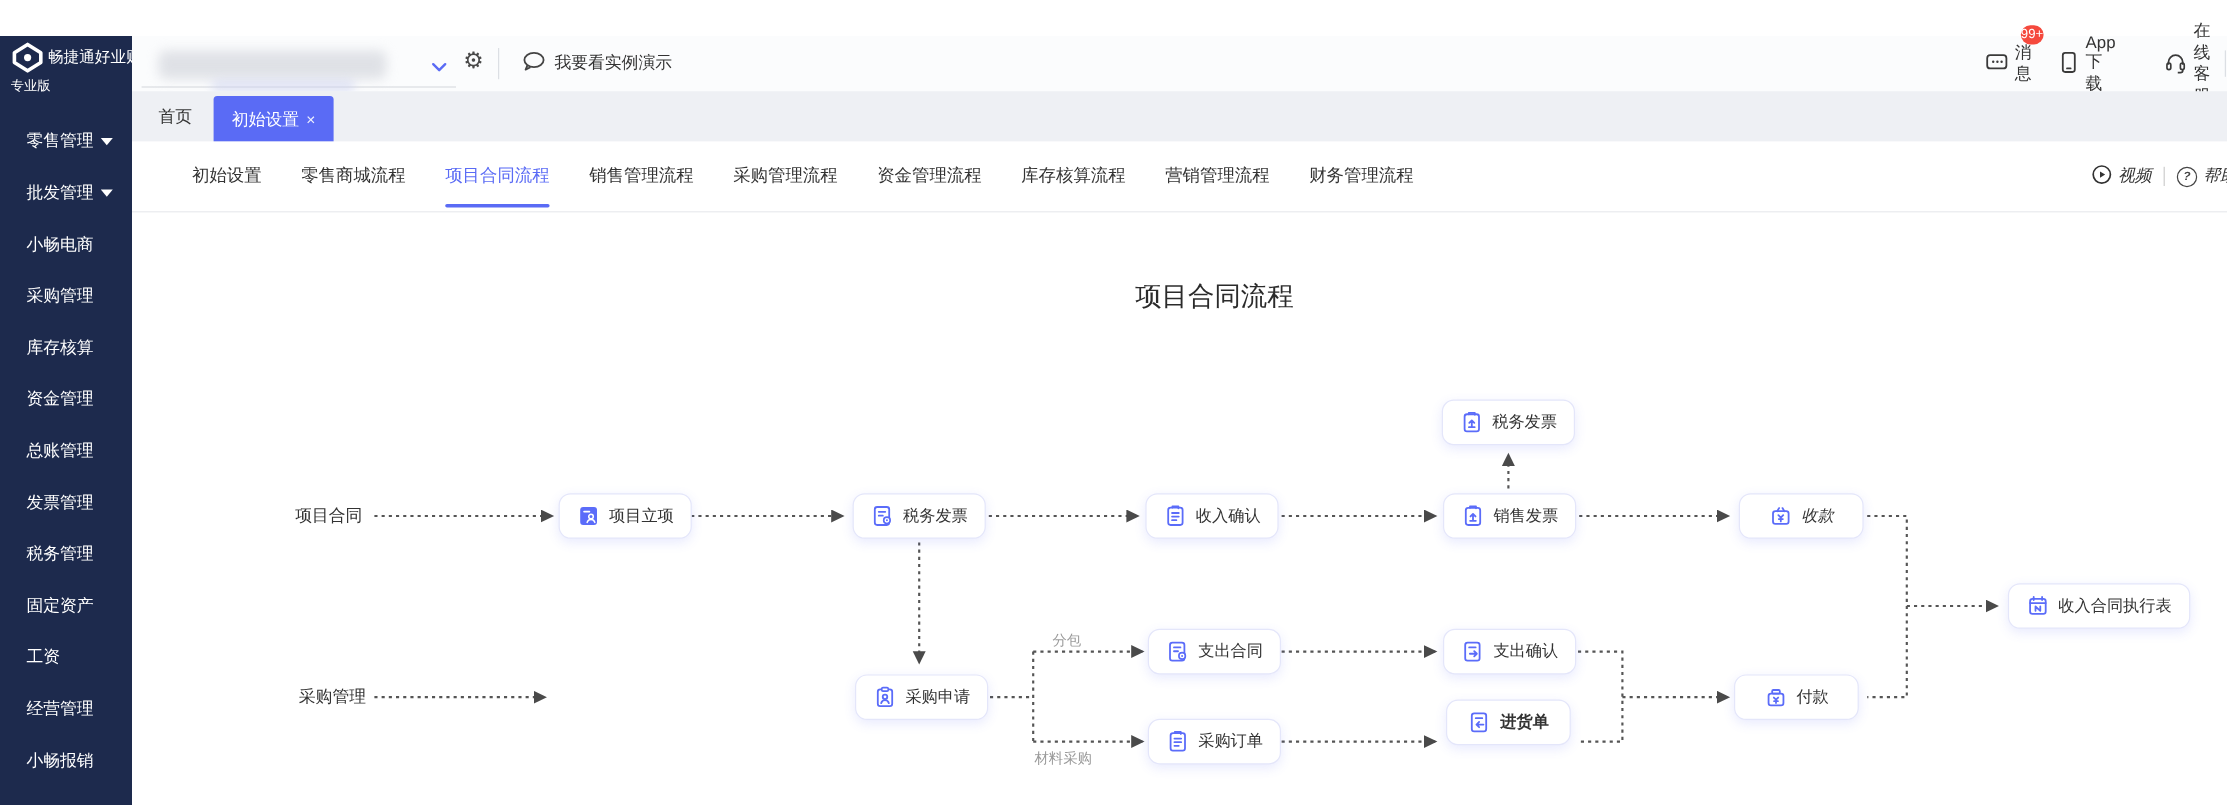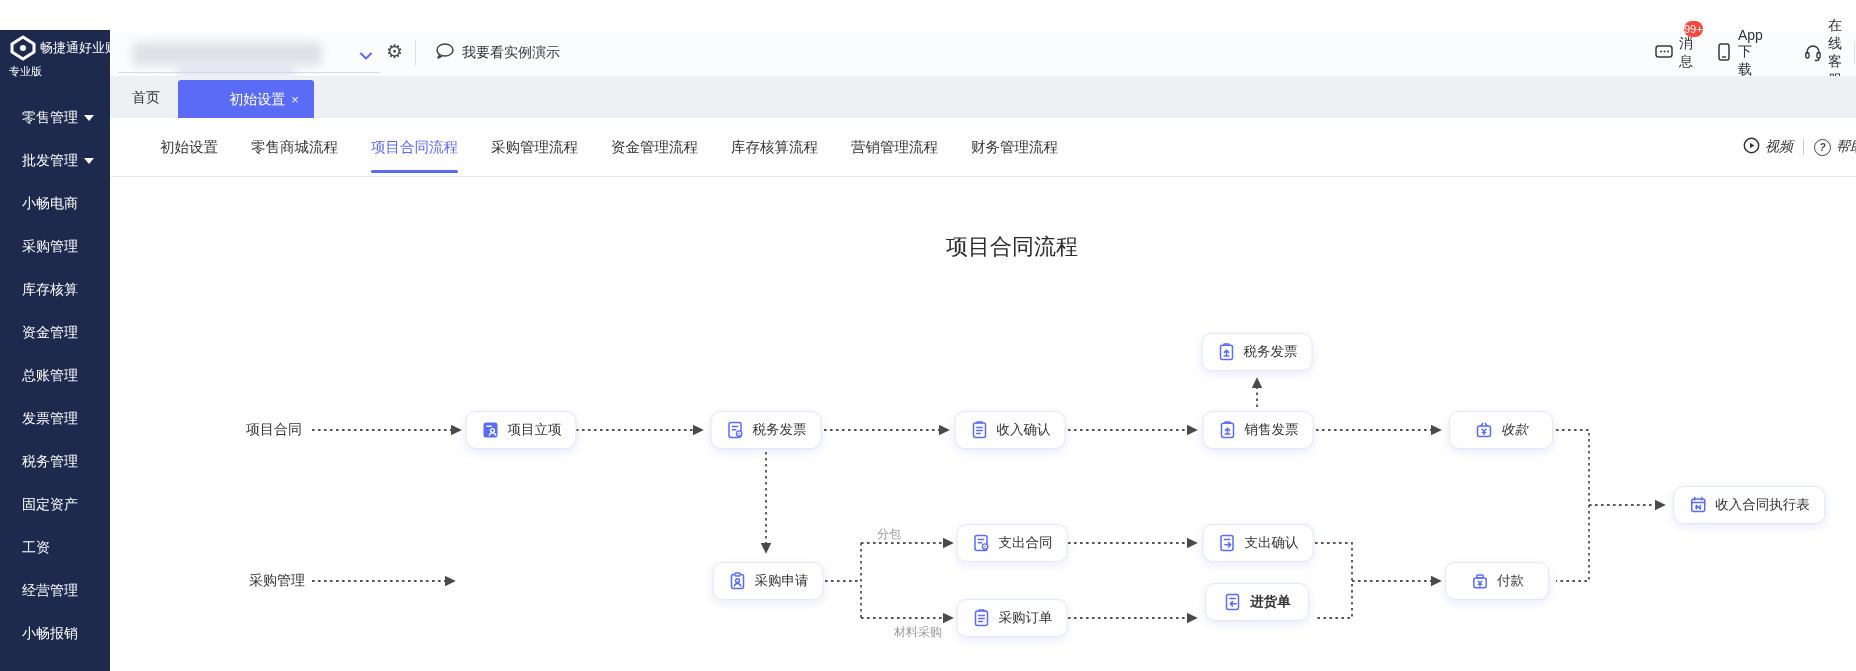--- a/index.html
+++ b/index.html
@@ -34,21 +34,21 @@
   .badge{position:absolute;left:30px;top:-14px;background:#F5493D;color:#fff;font-size:11px;line-height:14px;
       padding:1px 0;border-radius:9px;white-space:nowrap;}
   .tr-sep{width:1px;height:22px;background:#dcdfe4;margin:0 12px;}
   .avatar{width:27px;height:27px;border-radius:50%;overflow:hidden;flex:0 0 auto;}
 
   
   .tabstrip{position:absolute;left:110px;top:76px;right:0;height:42px;background:#eef0f4;}
   .tab-home{position:absolute;left:8px;top:0;width:56px;height:42px;line-height:42px;text-align:center;
       font-size:14px;color:#333;cursor:pointer;}
   .tab-active{position:absolute;left:68px;top:4px;width:100px;height:38px;line-height:38px;text-align:center;
-      background:#5A6BF5;color:#fff;font-size:14px;border-radius:3px 3px 0 0;cursor:pointer;padding-left:36px;}
+      background:#5A6BF5;color:#fff;font-size:14px;border-radius:3px 3px 0 0;cursor:pointer;}
   .tab-active .close{margin-left:6px;font-size:13px;opacity:.9;cursor:pointer;}
 
   
   .flowbar{position:absolute;left:110px;top:118px;right:0;height:58px;background:#fff;border-bottom:1px solid #e9eaee;}
   .flow-tabs{position:absolute;left:50px;top:0;height:58px;display:flex;align-items:center;gap:33px;}
   .flow-tab{font-size:14.5px;color:#333;cursor:pointer;height:58px;line-height:58px;position:relative;white-space:nowrap;}
   .flow-tab.active{color:#5A6BF5;}
   .flow-tab.active::after{content:"";position:absolute;left:0;right:0;bottom:3px;height:3px;background:#5A6BF5;border-radius:2px;}
   .flow-actions{position:absolute;right:-8px;top:0;height:58px;display:flex;align-items:center;gap:10px;font-size:14px;color:#333;}
   .flow-action{display:flex;align-items:center;gap:5px;cursor:pointer;white-space:nowrap;font-style:italic;}
@@ -172,20 +172,21 @@
     <div class="tab-active">
       <span>初始设置</span><span class="close">×</span>
     </div>
   </div>
 
   <div class="flowbar">
     <div class="flow-tabs" id="flow-tabs">
         <div class="flow-tab">初始设置</div>
         <div class="flow-tab">零售商城流程</div>
         <div class="flow-tab active">项目合同流程</div>
+        <div class="flow-tab">销售管理流程</div>
         <div class="flow-tab">采购管理流程</div>
         <div class="flow-tab">资金管理流程</div>
         <div class="flow-tab">库存核算流程</div>
         <div class="flow-tab">营销管理流程</div>
         <div class="flow-tab">财务管理流程</div>
       </div>
     <div class="flow-actions">
       <div class="flow-action">
         <span>
           <svg width="17" height="17" viewBox="0 0 18 18">
@@ -362,16 +363,16 @@
             <rect x="3.8" y="7" width="12.4" height="9.8" rx="2" fill="none" stroke="#5B6CF9" stroke-width="1.5" stroke-linecap="round" stroke-linejoin="round"></rect>
             <rect x="6.8" y="4" width="6.4" height="3" rx="1" fill="none" stroke="#5B6CF9" stroke-width="1.5" stroke-linecap="round" stroke-linejoin="round"></rect>
             <path d="M8.2 10.3l1.8 1.8 1.8-1.8M10 12.1v2.8M8.4 13.3h3.2" fill="none" stroke="#5B6CF9" stroke-width="1.5" stroke-linecap="round" stroke-linejoin="round"></path>
           </svg>
         </span>
         <span>付款</span>
       </div>
       <div class="row-label" style="left: 274px; top: 430px;">项目合同</div>
       <div class="row-label" style="left: 277px; top: 581px;">采购管理</div>
       <div class="edge-label" style="left: 889px; top: 534px;">分包</div>
-      <div class="edge-label" style="left: 886px; top: 632px; margin-left: 32px;">材料采购</div>
+      <div class="edge-label" style="left: 886px; top: 632px;">材料采购</div>
     </div>
 
 </div>
 
 </body></html>

